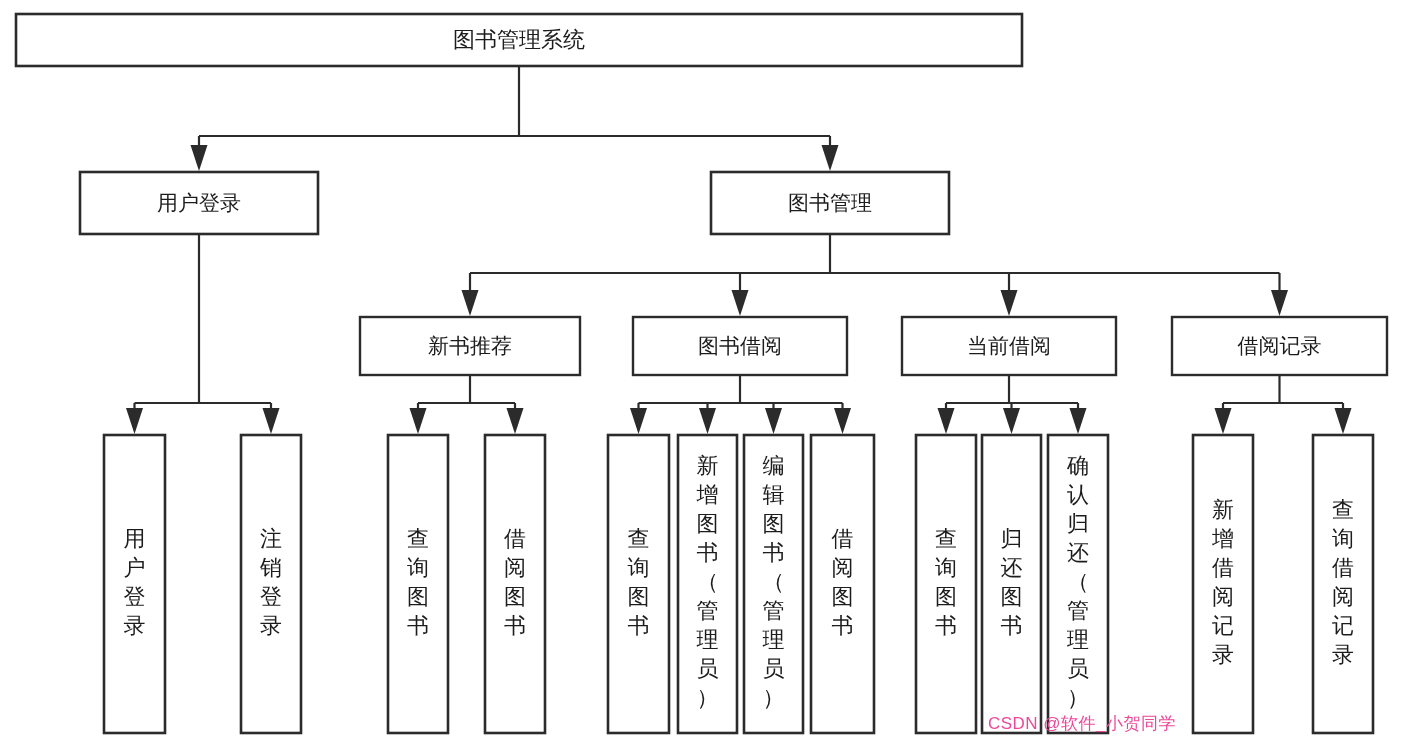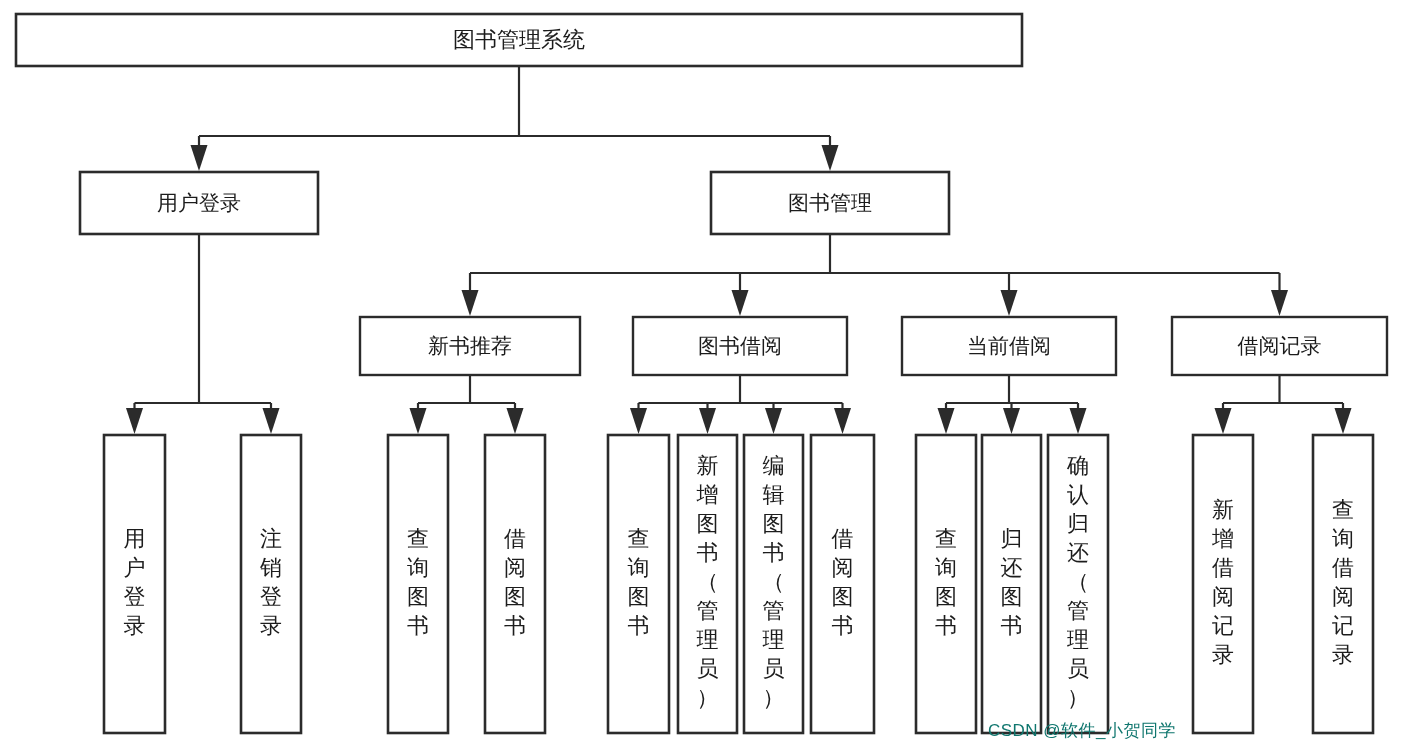--- a/index.html
+++ b/index.html
@@ -57,24 +57,24 @@
   .leaf-label-char {
     fill: #1c1c1c;
     font-family: "Liberation Sans", "DejaVu Sans", sans-serif;
     font-size: 22px;
     text-anchor: middle;
     dominant-baseline: middle;
   }
   .watermark {
     position: absolute;
     right: 8px;
-    bottom: 5px;
+    bottom: 12px;
     font-family: "Liberation Sans", "DejaVu Sans", sans-serif;
     font-size: 17px;
-    color: #0f766e;
+    color: #ec4899;
     letter-spacing: 0.5px;
     white-space: nowrap;
     user-select: none;
   }
 </style>
 </head>
 <body>
 
 <div id="diagram-root">
   <svg class="diagram-canvas" viewBox="0 0 1405 747" aria-label="图书管理系统 功能结构图">

